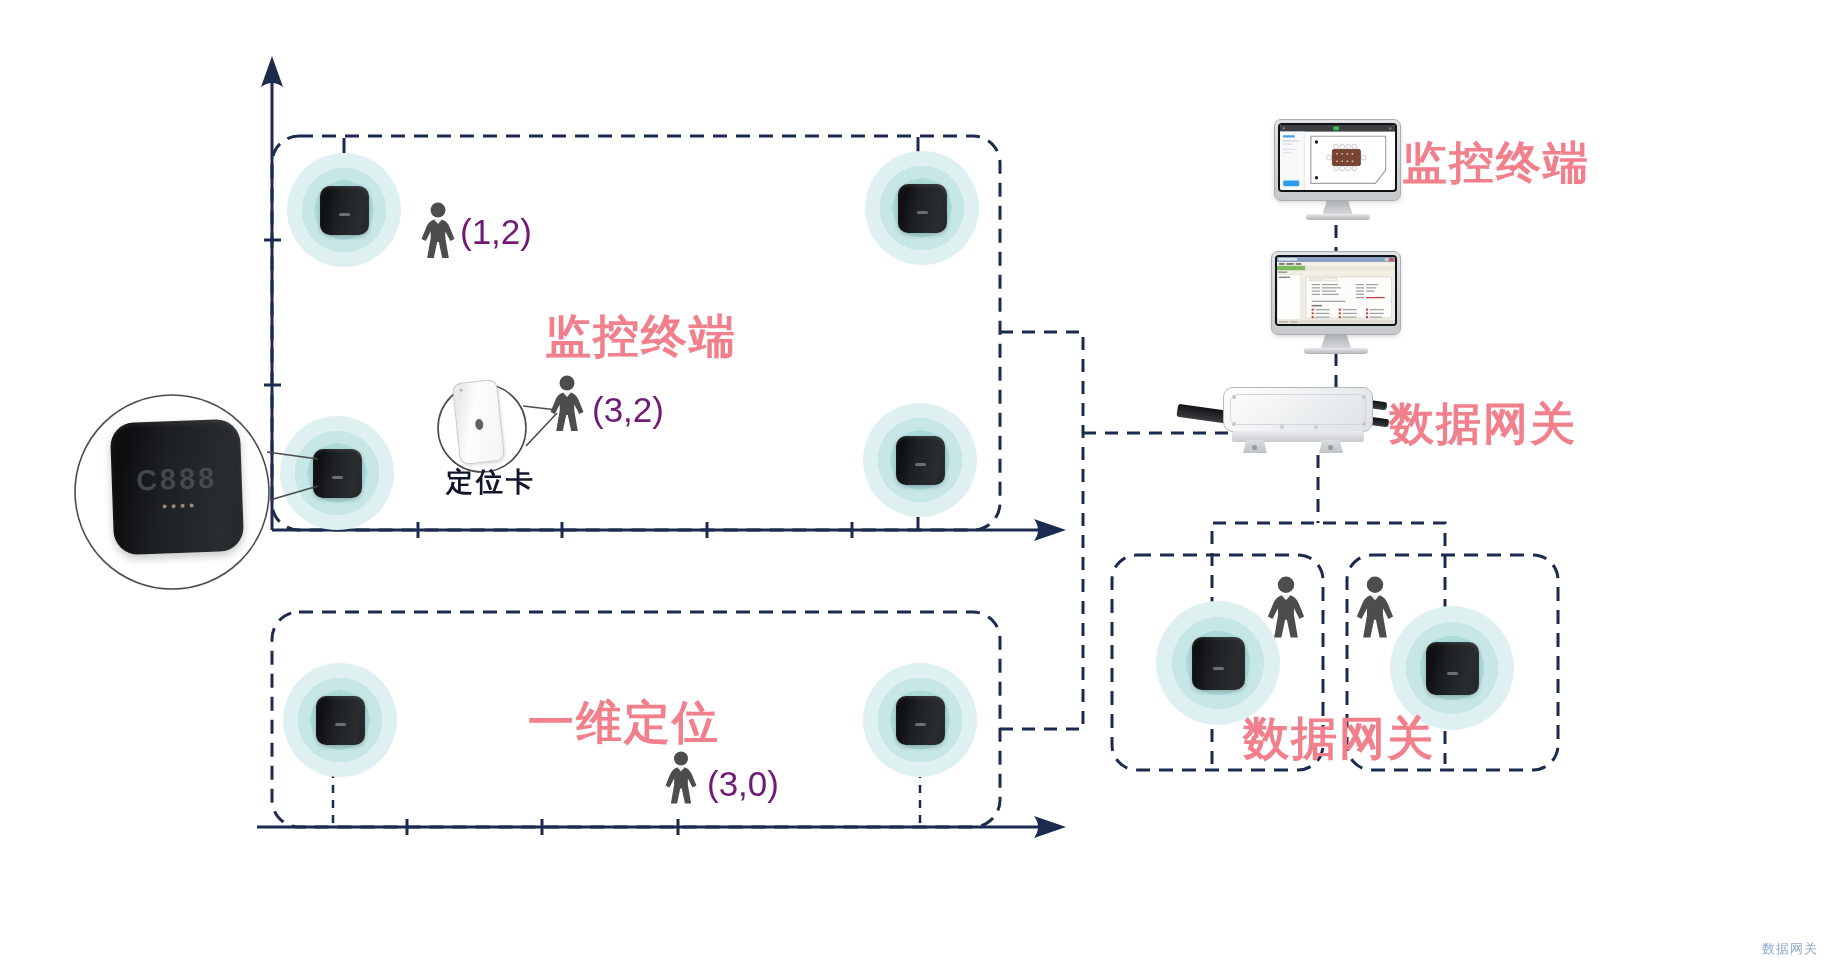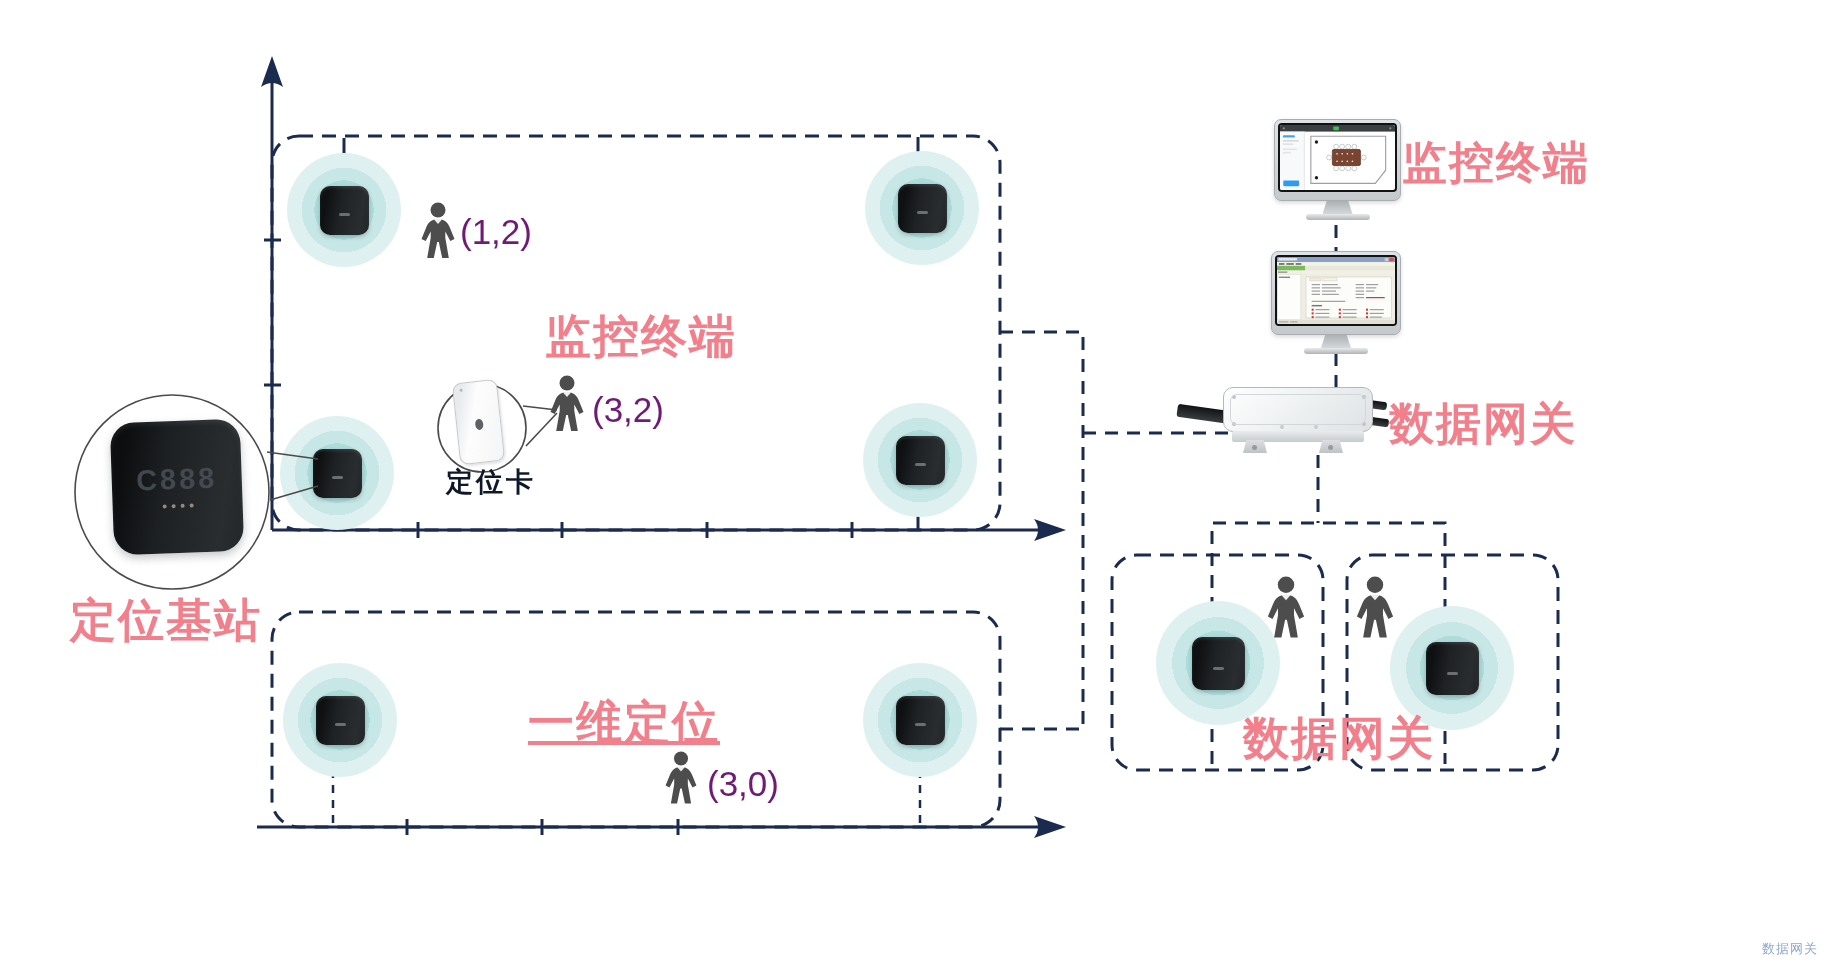--- a/index.html
+++ b/index.html
@@ -216,23 +216,22 @@
     <svg width="44" height="68">
         <use href="#person-sym"></use>
       </svg>
     </div>
 
   <div class="coord z3" style="left:460px;top:212px;">(1,2)</div>
   <div class="coord z3" style="left:592px;top:390px;">(3,2)</div>
   <div class="coord z3" style="left:707px;top:764px;">(3,0)</div>
 
   <div class="plabel f46 z3" style="left:545px;top:306px;">监控终端</div>
-  <div class="plabel f46 z3" style="left:528px;top:692px;text-decoration:underline;">一维定位</div>
+  <div class="plabel f46 z3" style="left:528px;top:692px;">一维定位</div>
   <div class="plabel f46 z3" style="left:1243px;top:708px;">数据网关</div>
-  <div class="plabel f46 z3" style="left:70px;top:590px;">定位基站</div>
   <div class="plabel f45 z3" style="left:1402px;top:133px;text-align:right;">监控终端</div>
   <div class="plabel f45 z3" style="left:1380px;top:394px;margin-left:9px;">数据网关</div>
 
   <div class="monitor z1" style="left:1274px;top:119px;">
     <div class="m-frame" style="width:127px;height:82px;">
       <div class="m-screen">
         <svg viewBox="0 0 123 69" preserveAspectRatio="none">
           <rect width="123" height="69" fill="#ffffff"></rect>
           <rect width="123" height="7" fill="#3b3f42"></rect>
           <rect x="57" y="1.5" width="6" height="4" rx="1" fill="#3ac24e"></rect>

